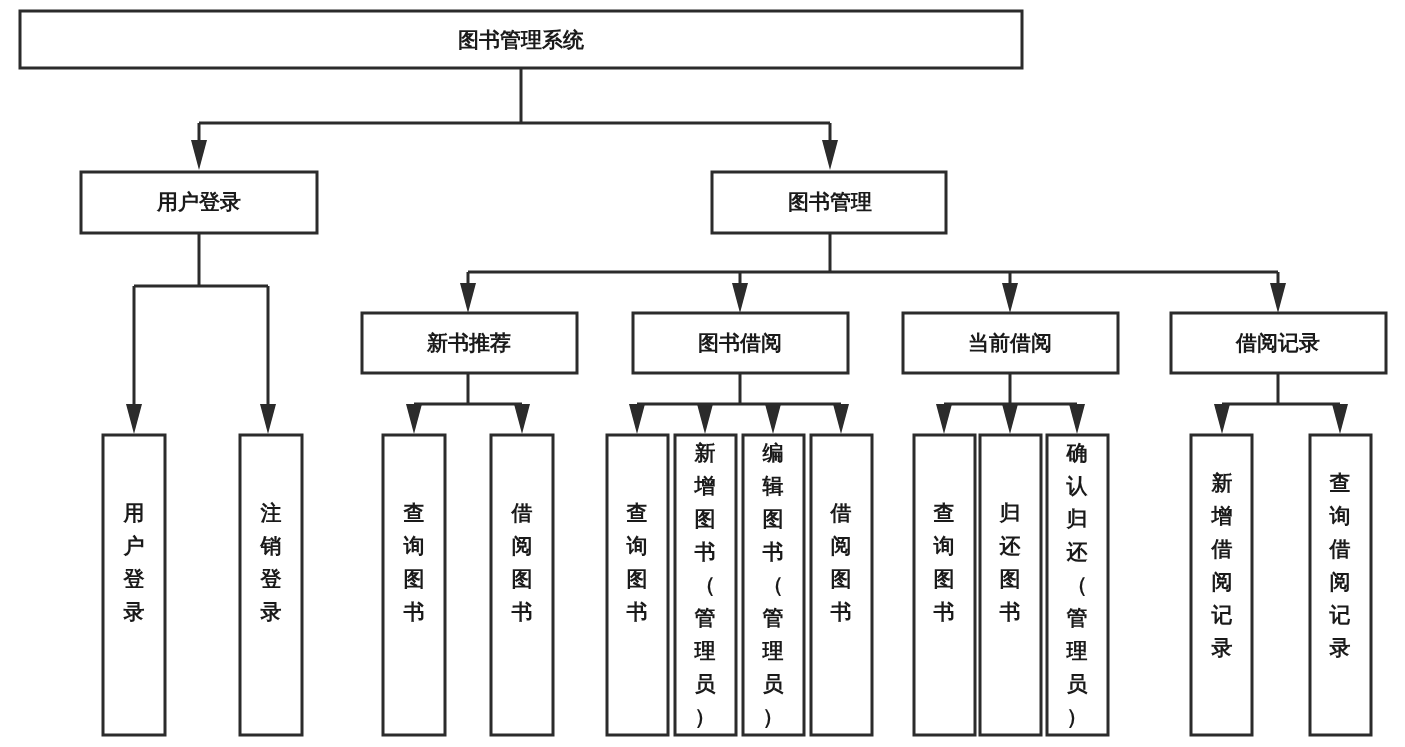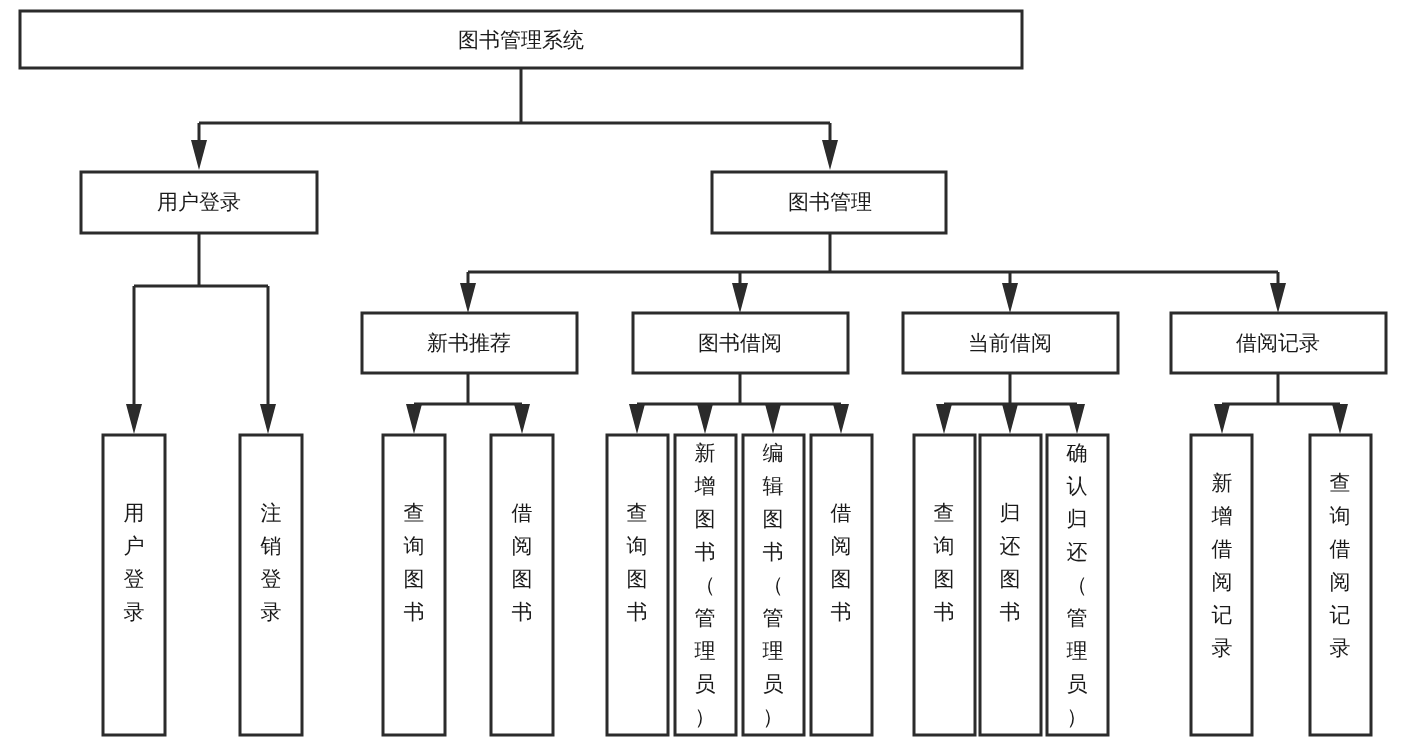--- a/index.html
+++ b/index.html
@@ -10,20 +10,21 @@
   body {
     width: 1405px;
     height: 747px;
     font-family: "DejaVu Sans", "Liberation Sans", sans-serif;
     overflow: hidden;
   }
   #diagram-root {
     position: relative;
     width: 1405px;
     height: 536px;
+    font-weight: bold;
   }
   svg#flow-svg {
     position: absolute;
     top: 0;
     left: 0;
     width: 1405px;
     height: 747px;
   }
   .node-box {
     fill: #ffffff;

